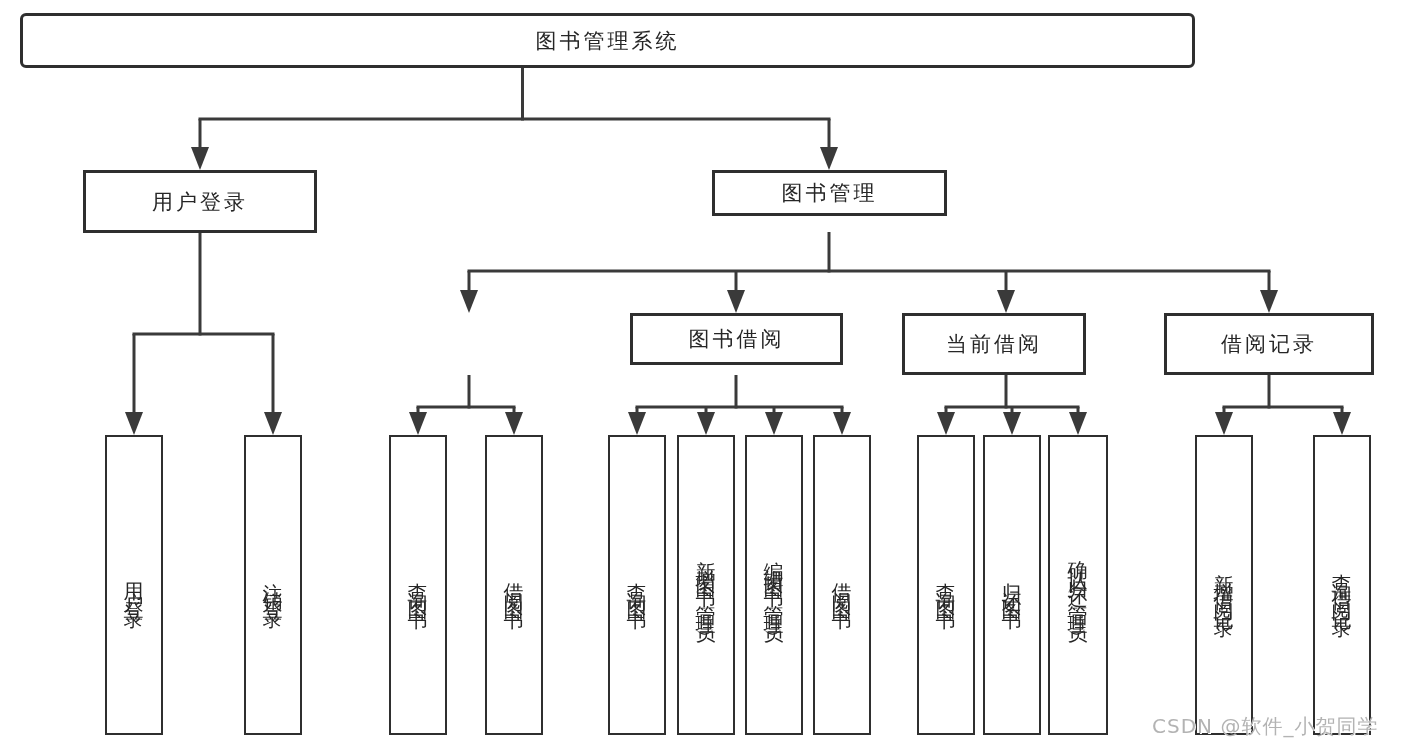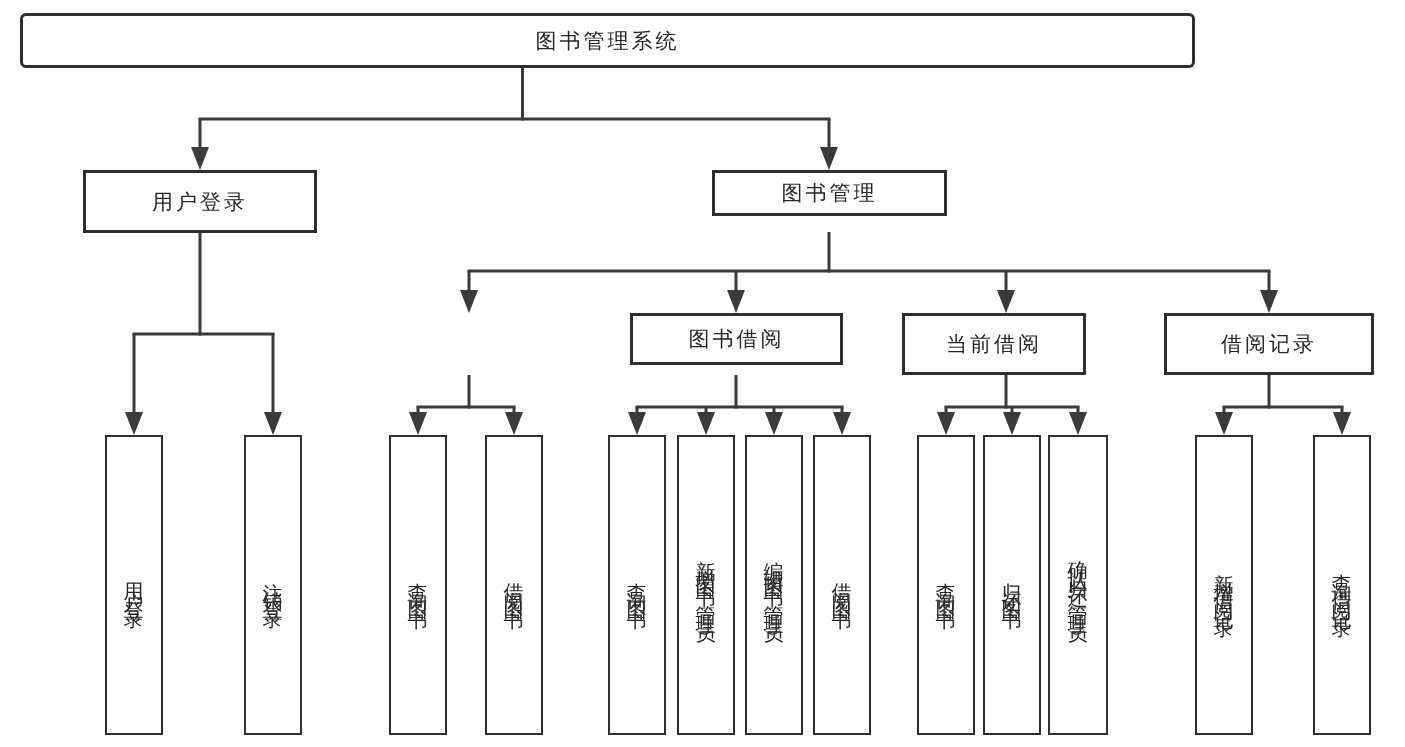--- a/index.html
+++ b/index.html
@@ -230,14 +230,15 @@
     <span class="vtext">确认归还（管理员）</span>
   </div>
 
   <div class="leaf leaf-12">
     <span class="vtext">新增借阅记录</span>
   </div>
   <div class="leaf leaf-13">
     <span class="vtext">查询借阅记录</span>
   </div>
 
+  <div class="watermark">CSDN @软件_小贺同学</div>
 
 </div>
 
 </body></html>

